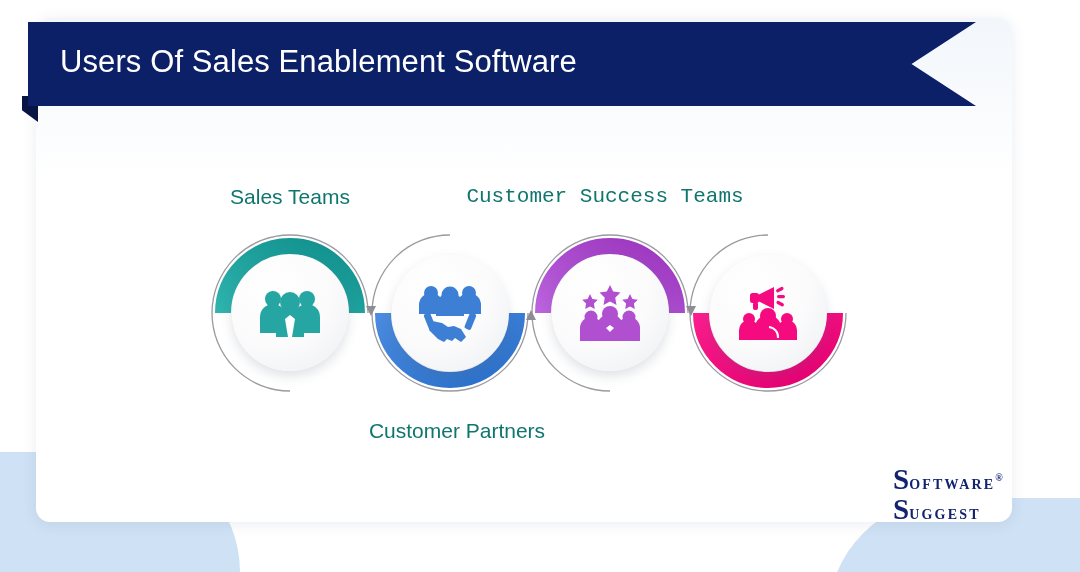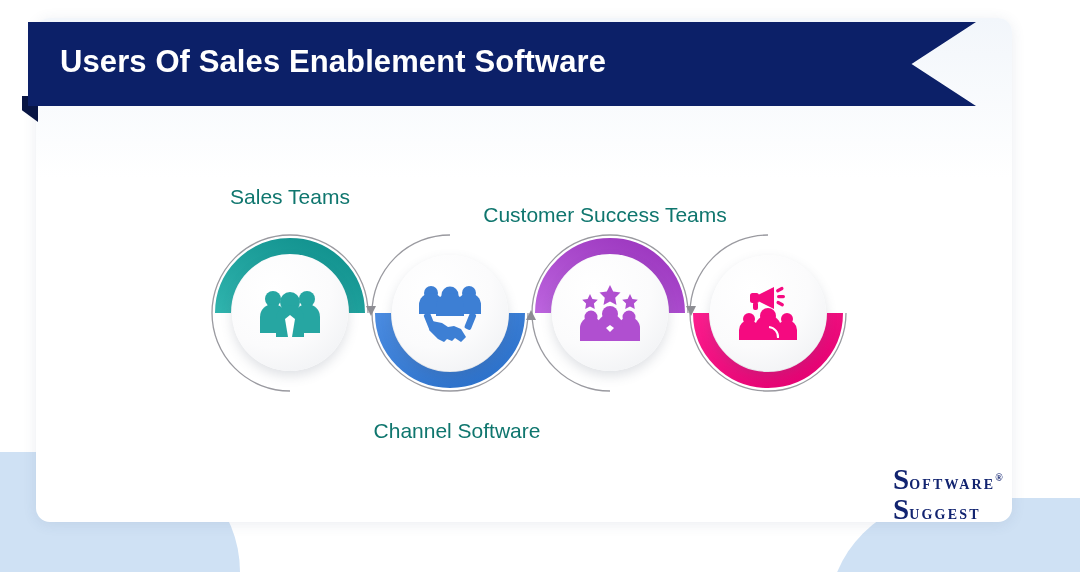--- a/index.html
+++ b/index.html
@@ -85,21 +85,21 @@
   }
   
   #banner {
     clip-path: polygon(0 0, 100% 0, 93.2% 50%, 100% 100%, 0 100%);
   }
   #banner-title {
     position: absolute;
     left: 60px;
     top: 44px;
     font-size: 31px;
-    font-weight: bold;
+    font-weight: normal;
     color: #ffffff;
     letter-spacing: 0.1px;
     white-space: nowrap;
   }
 
   
   .node-label {
     position: absolute;
     font-size: 21px;
     color: #0f766e;
@@ -262,21 +262,21 @@
           <path d="M39 30 V21 a12 12 0 0 1 24 0 v9 Z"></path>
           <circle cx="32" cy="11" r="8.5"></circle>
           <path d="M18 32 V23 a14 14 0 0 1 28 0 v9 Z"></path>
           <rect x="8" y="29" width="7" height="17" rx="2" transform="rotate(-22 11 37)"></rect>
           <rect x="49" y="29" width="7" height="17" rx="2" transform="rotate(22 53 37)"></rect>
           <path d="M14 37 l10 2 6 4 6 -1 7 3 5 8 -5 5 -6 -4 -3 3 -5 -2 -3 3 -6 -3 -9 -9 Z"></path>
         </svg>
       </span>
     </div>
   </div>
-  <div class="node-label" style="left:457px; top:419px;">Channel Software</div>
+  <div class="node-label" style="left:457px; top:419px;">Customer Partners</div>
 
   <div class="node" style="left:535px; top:238px;">
     <svg class="node-arc" viewBox="0 0 150 150">
       <defs>
         <linearGradient id="g-purple" x1="0" y1="1" x2="1" y2="0">
           <stop offset="0%" stop-color="#bb63dd"></stop>
           <stop offset="100%" stop-color="#9a34bd"></stop>
         </linearGradient>
       </defs>
       <path d="M 8 75 A 67 67 0 0 1 142 75" fill="none" stroke="url(#g-purple)" stroke-width="16"></path>
@@ -291,21 +291,21 @@
           <path d="M3 58 V45 a11 11 0 0 1 22 0 v13 Z"></path>
           <circle cx="52" cy="34" r="6.5"></circle>
           <path d="M41 58 V45 a11 11 0 0 1 22 0 v13 Z"></path>
           <circle cx="33" cy="31" r="8"></circle>
           <path d="M20 58 V44 a13 13 0 0 1 26 0 v14 Z"></path>
           <path d="M33 42 l4 3 -4 4 -4 -4 Z" fill="#ffffff"></path>
         </svg>
       </span>
     </div>
   </div>
-  <div class="node-label" style="left:605px; top:203px;">Customer Success Teams</div>
+  <div class="node-label" style="left:605px; top:185px;font-family:Liberation Mono, monospace;">Customer Success Teams</div>
 
   <div class="node" style="left:693px; top:238px;">
     <svg class="node-arc" viewBox="0 0 150 150">
       <defs>
         <linearGradient id="g-pink" x1="0" y1="0" x2="1" y2="1">
           <stop offset="0%" stop-color="#fb1d8d"></stop>
           <stop offset="100%" stop-color="#e20070"></stop>
         </linearGradient>
       </defs>
       <path d="M 8 75 A 67 67 0 0 0 142 75" fill="none" stroke="url(#g-pink)" stroke-width="16"></path>

